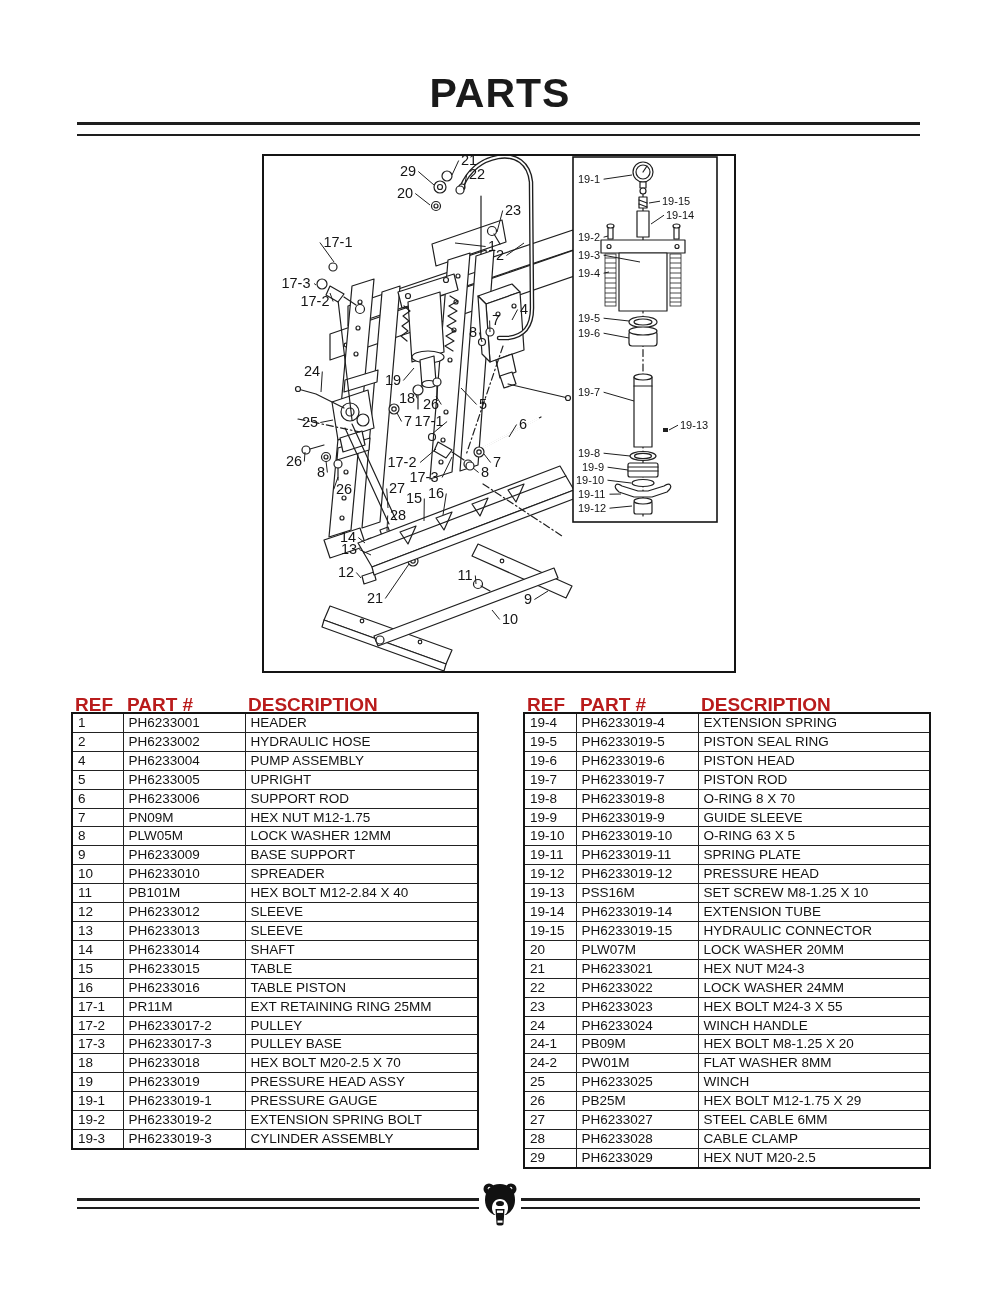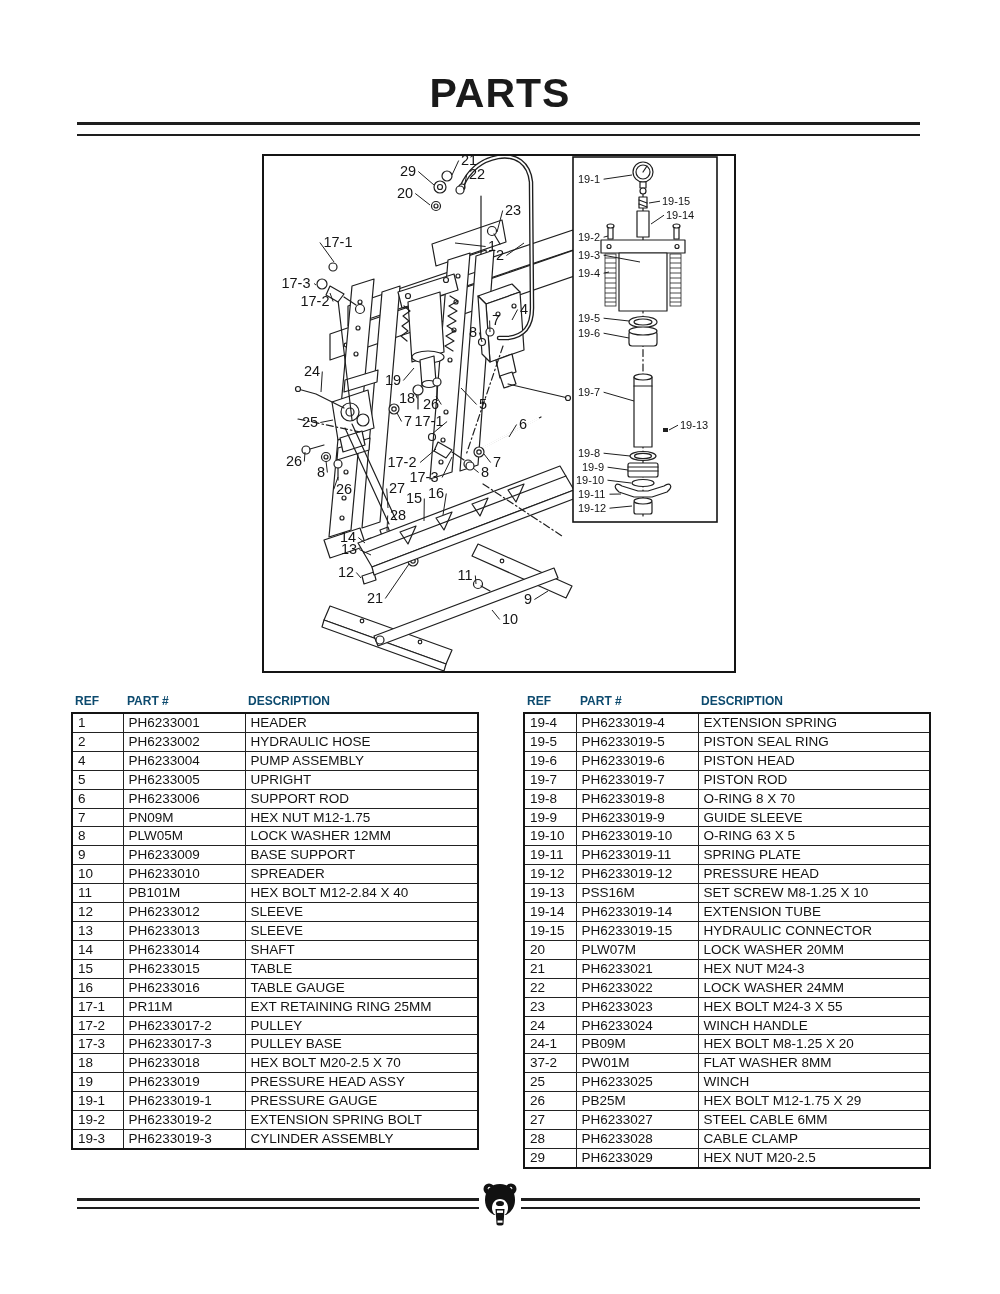--- a/index.html
+++ b/index.html
@@ -6,21 +6,21 @@
   .page{position:relative;width:1000px;height:1240px;background:#ffffff;
         font-family:"Liberation Sans",sans-serif;color:#111;overflow:hidden;}
   .title{position:absolute;top:70px;left:0;width:1000px;text-align:center;
          font-size:41px;font-weight:bold;letter-spacing:1px;color:#1a1a1a;margin:0;}
   .rule{position:absolute;left:77px;width:843px;background:#1e1e1e;}
   .rule-top{top:122px;height:3px;}
   .rule-bottom{top:134px;height:2px;}
   .diagram-frame{position:absolute;left:262px;top:154px;width:474px;height:519px;
                  border:2px solid #141414;box-sizing:border-box;background:#fff;}
   .diagram-frame svg{position:absolute;left:0;top:0;}
-  .tbl-head{position:absolute;top:694px;height:18px;font-weight:bold;font-size:12px;color:#0c4a6e;}
+  .tbl-head{position:absolute;top:694px;height:18px;font-weight:bold;font-size:19px;color:#b91c1c;}
   .tbl-head span{position:absolute;top:0;white-space:nowrap;}
   table.parts{position:absolute;border-collapse:collapse;border:2px solid #141414;
               table-layout:fixed;font-size:13.5px;color:#131313;}
   table.parts td{border:1px solid #222;height:17.9px;line-height:17.9px;
                  padding:0 2px 0 5px;white-space:nowrap;overflow:hidden;}
   #tbl-left{left:71px;top:712px;width:406px;}
   #tbl-right{left:523px;top:712px;width:406px;}
   .footer-line{position:absolute;background:#1e1e1e;}
   .fl-a{top:1198px;height:2.5px;}
   .fl-b{top:1207px;height:2px;}
@@ -456,21 +456,21 @@
           <td>SHAFT</td>
         </tr>
         <tr>
           <td>15</td>
           <td>PH6233015</td>
           <td>TABLE</td>
         </tr>
         <tr>
           <td>16</td>
           <td>PH6233016</td>
-          <td>TABLE GAUGE</td>
+          <td>TABLE PISTON</td>
         </tr>
         <tr>
           <td>17-1</td>
           <td>PR11M</td>
           <td>EXT RETAINING RING 25MM</td>
         </tr>
         <tr>
           <td>17-2</td>
           <td>PH6233017-2</td>
           <td>PULLEY</td>
@@ -598,21 +598,21 @@
           <td>24</td>
           <td>PH6233024</td>
           <td>WINCH HANDLE</td>
         </tr>
         <tr>
           <td>24-1</td>
           <td>PB09M</td>
           <td>HEX BOLT M8-1.25 X 20</td>
         </tr>
         <tr>
-          <td>37-2</td>
+          <td>24-2</td>
           <td>PW01M</td>
           <td>FLAT WASHER 8MM</td>
         </tr>
         <tr>
           <td>25</td>
           <td>PH6233025</td>
           <td>WINCH</td>
         </tr>
         <tr>
           <td>26</td>

